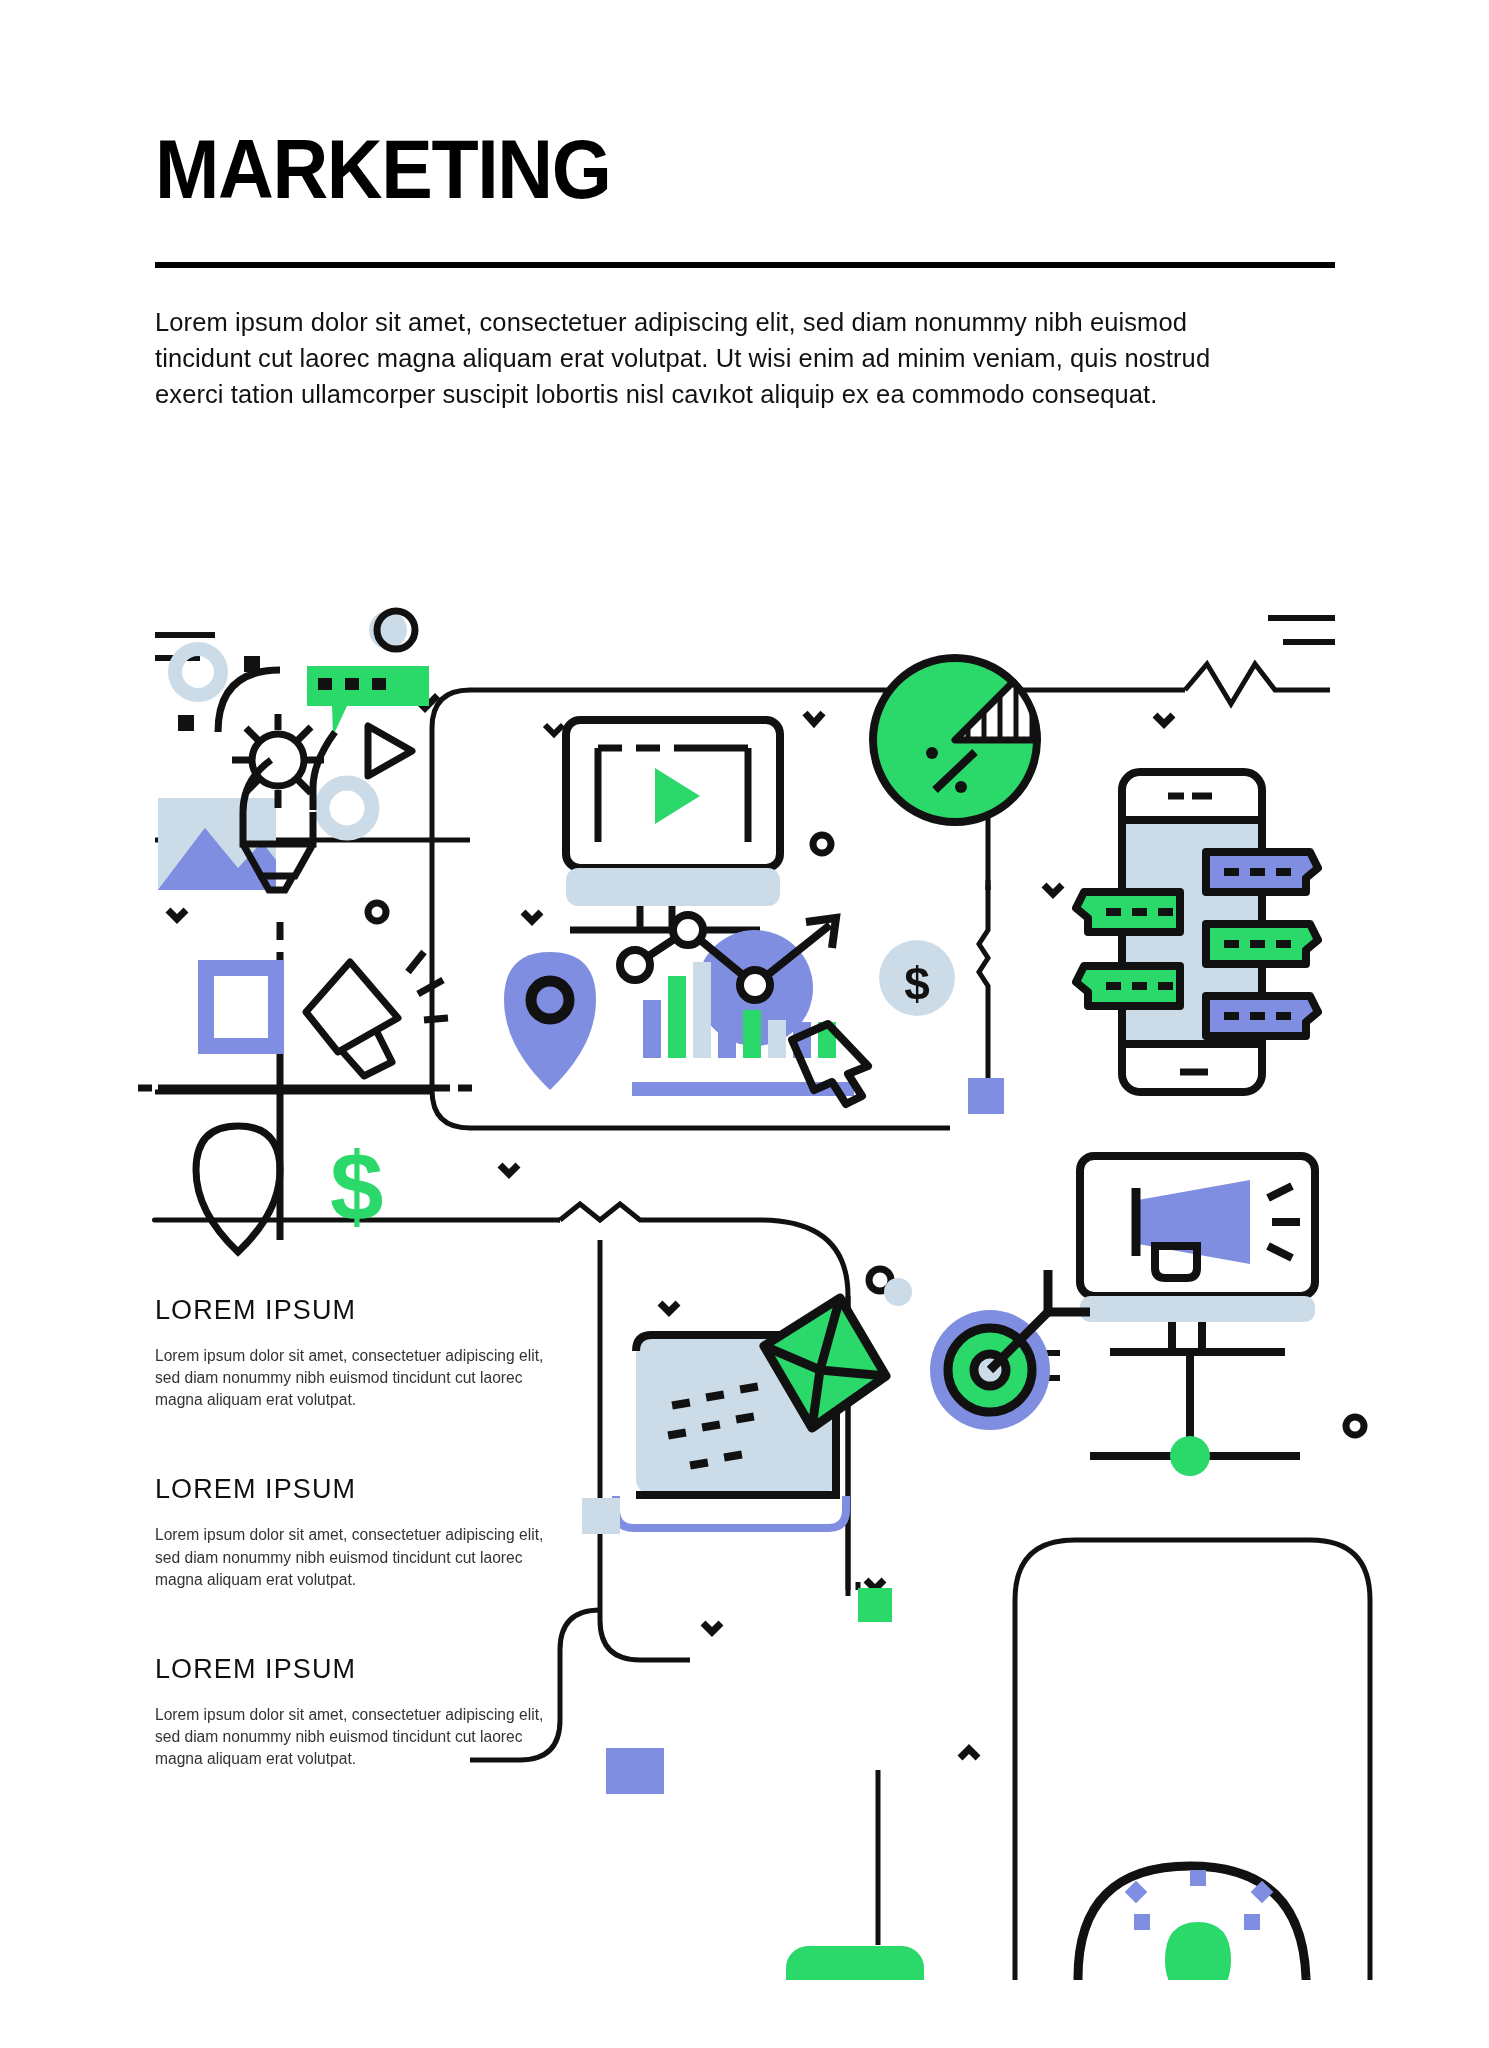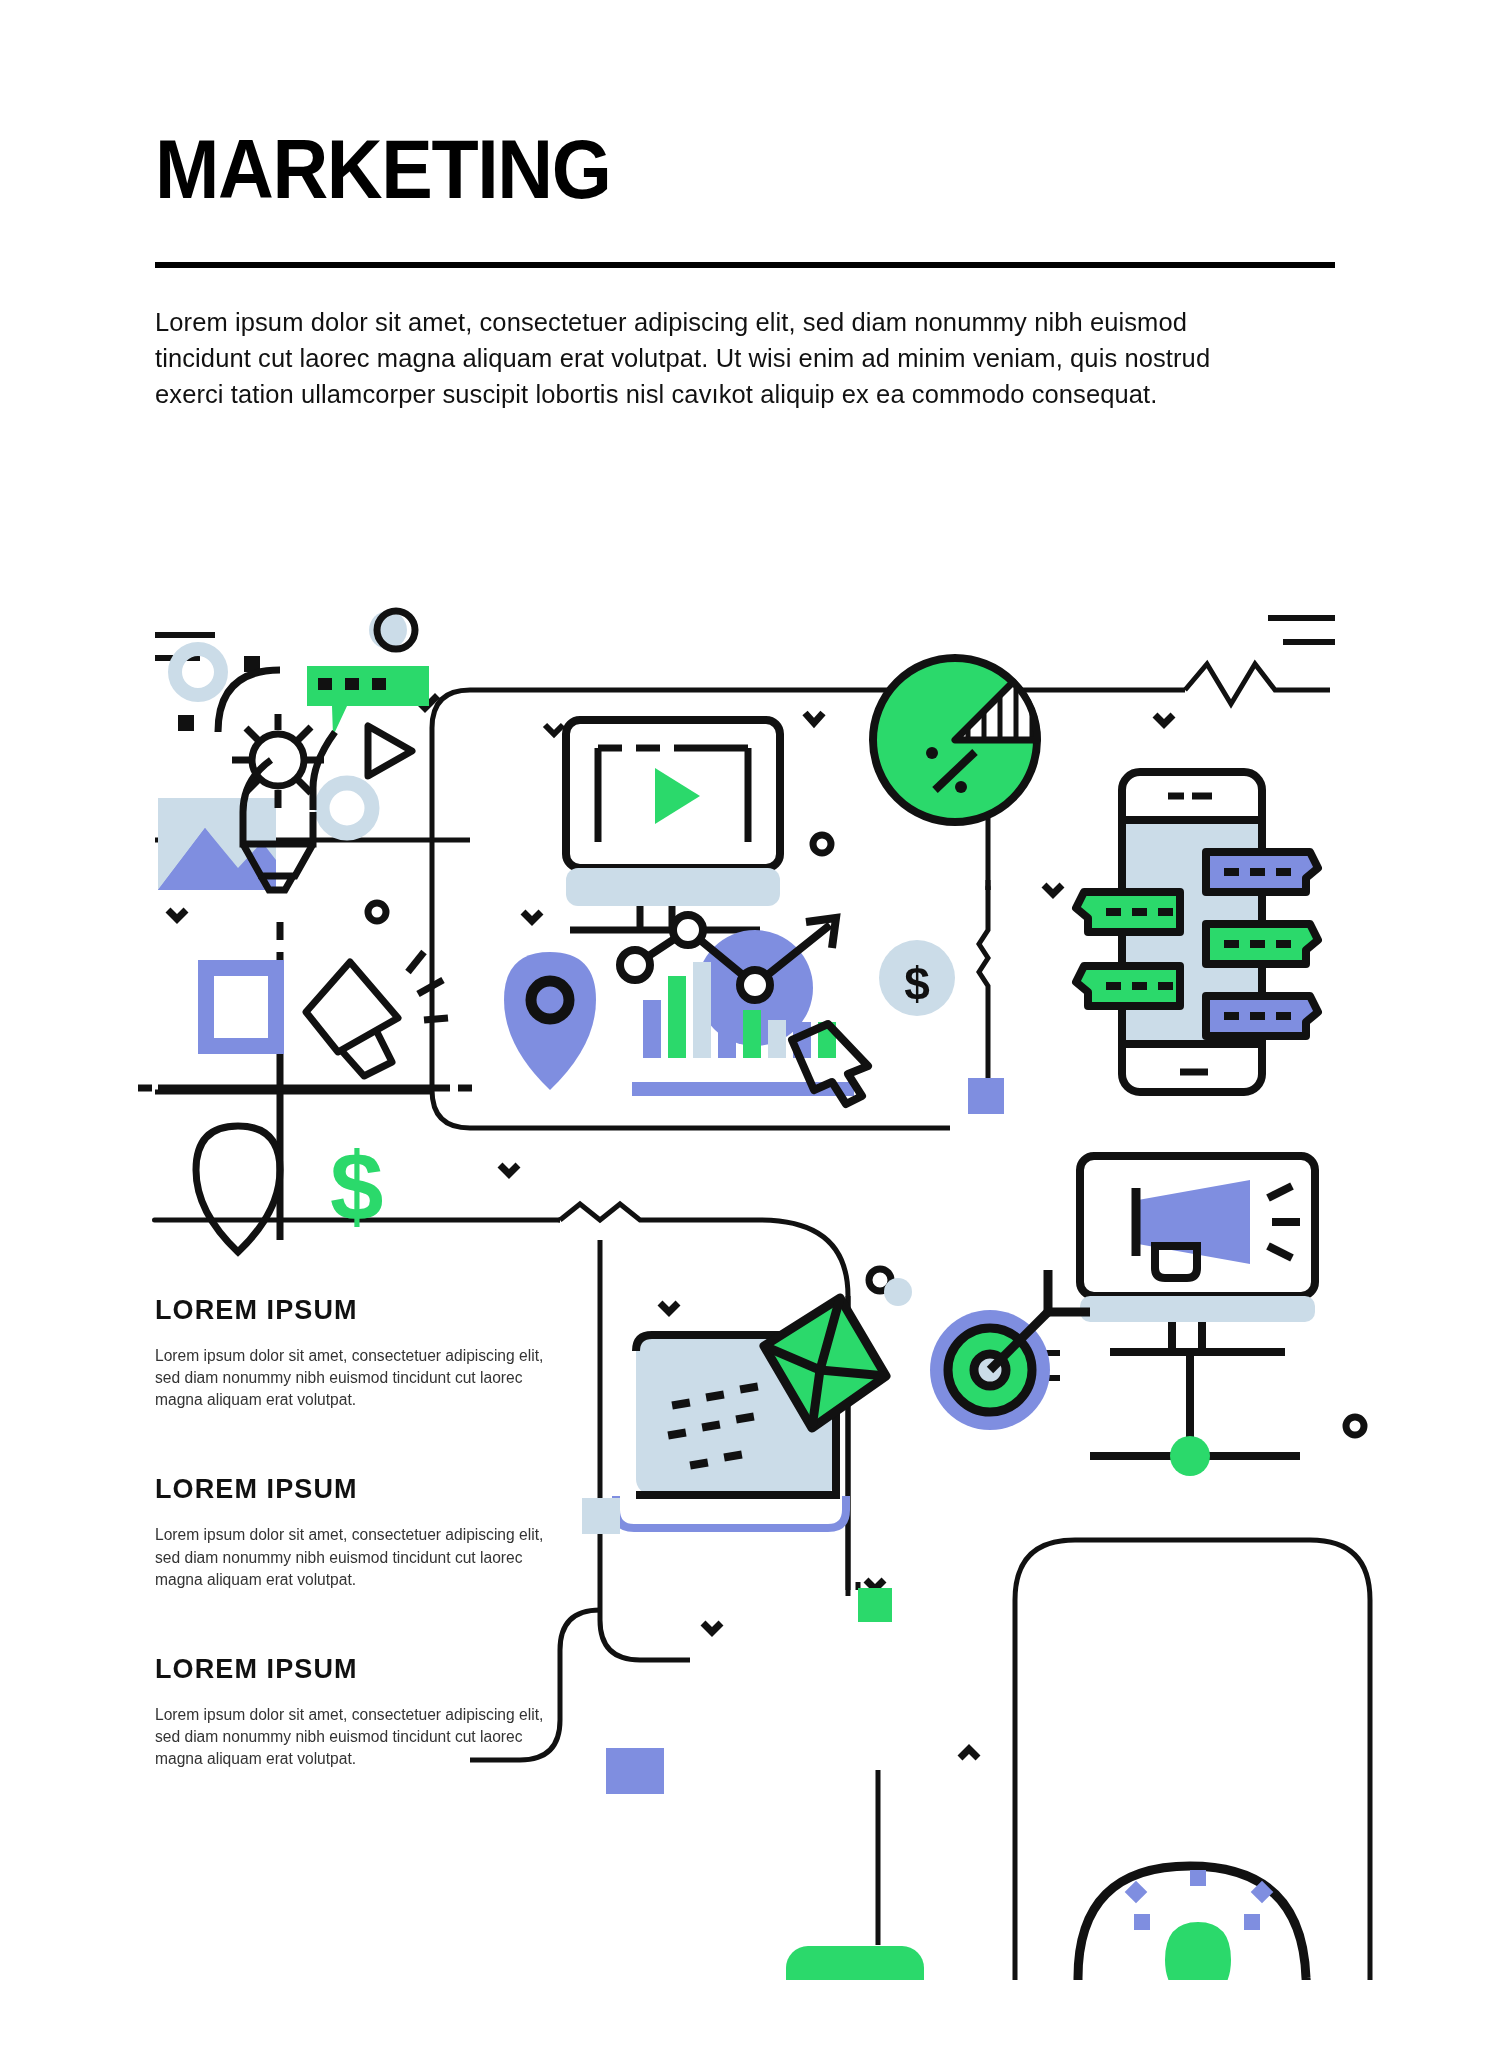--- a/index.html
+++ b/index.html
@@ -43,21 +43,21 @@
     width: 1130px;
     letter-spacing: 0.1px;
   }
 
   
   .blocks { position:absolute; left:155px; top:1295px; width:420px; }
   .block { margin-bottom: 63px; }
   .block h3 {
     margin:0 0 19px 0;
     font-size: 27px;
-    font-weight: 700;
+    font-weight: 400;
     letter-spacing: 1.1px;
     color:#111;
   }
   .block p {
     margin:0;
     font-size: 15.6px;
     line-height: 1.42;
     color:#333;
     font-weight: 300;
     width: 405px;

